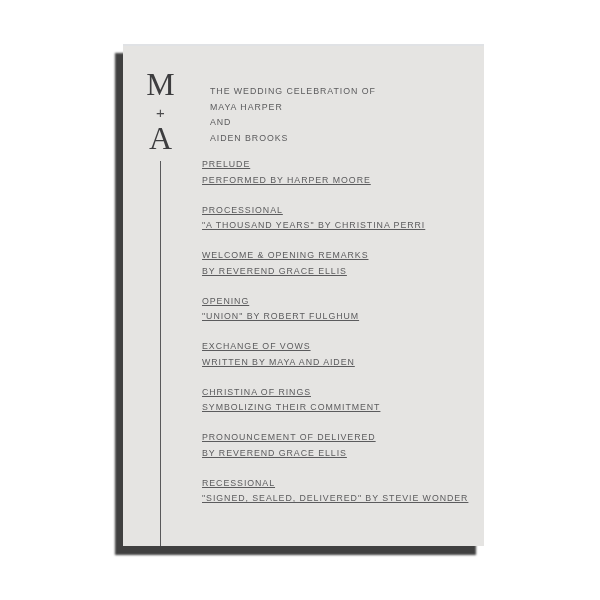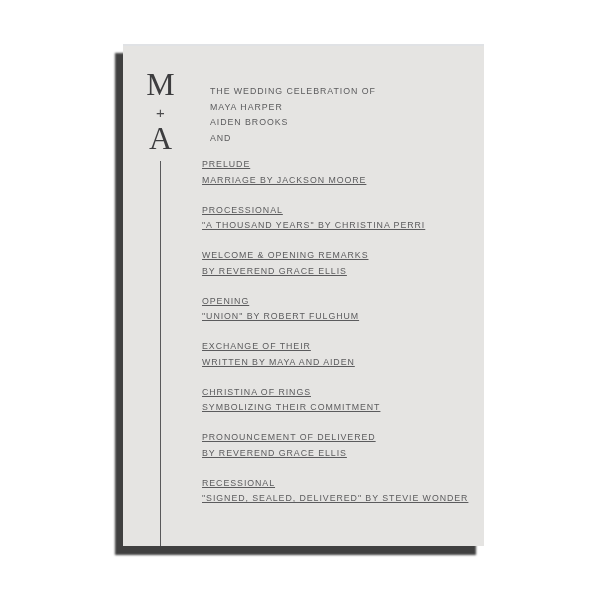--- a/index.html
+++ b/index.html
@@ -97,46 +97,46 @@
       <div class="mono-plus">+</div>
       <div class="mono-letter">A</div>
       <div class="divider-line"></div>
     </div>
 
     <div class="content-col">
 
       <div class="intro-block">
         <div class="text-line">THE WEDDING CELEBRATION OF</div>
         <div class="text-line">MAYA HARPER</div>
+        <div class="text-line">AND</div>
         <div class="text-line">AIDEN BROOKS</div>
-        <div class="text-line">AND</div>
       </div>
 
       <div class="program-item">
         <div class="text-line">PRELUDE</div>
-        <div class="text-line">MARRIAGE BY JACKSON MOORE</div>
+        <div class="text-line">PERFORMED BY HARPER MOORE</div>
       </div>
 
       <div class="program-item">
         <div class="text-line">PROCESSIONAL</div>
         <div class="text-line">"A THOUSAND YEARS" BY CHRISTINA PERRI</div>
       </div>
 
       <div class="program-item">
         <div class="text-line">WELCOME &amp; OPENING REMARKS</div>
         <div class="text-line">BY REVEREND GRACE ELLIS</div>
       </div>
 
       <div class="program-item">
         <div class="text-line">OPENING</div>
         <div class="text-line">"UNION" BY ROBERT FULGHUM</div>
       </div>
 
       <div class="program-item">
-        <div class="text-line">EXCHANGE OF THEIR</div>
+        <div class="text-line">EXCHANGE OF VOWS</div>
         <div class="text-line">WRITTEN BY MAYA AND AIDEN</div>
       </div>
 
       <div class="program-item">
         <div class="text-line">CHRISTINA OF RINGS</div>
         <div class="text-line">SYMBOLIZING THEIR COMMITMENT</div>
       </div>
 
       <div class="program-item">
         <div class="text-line">PRONOUNCEMENT OF DELIVERED</div>

